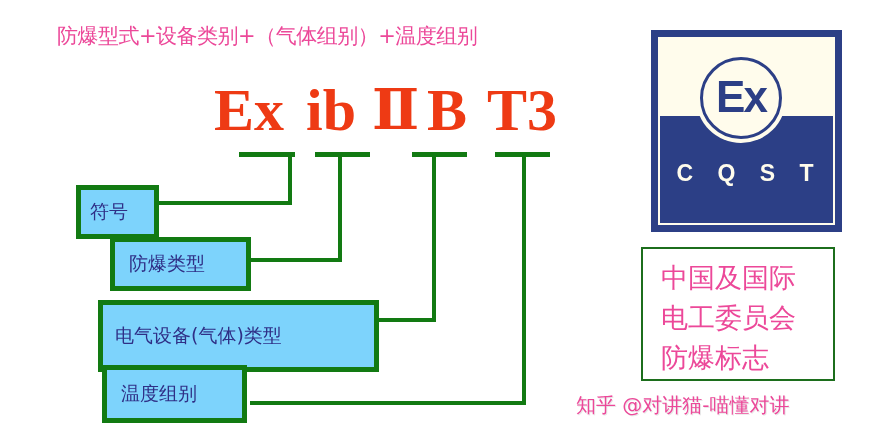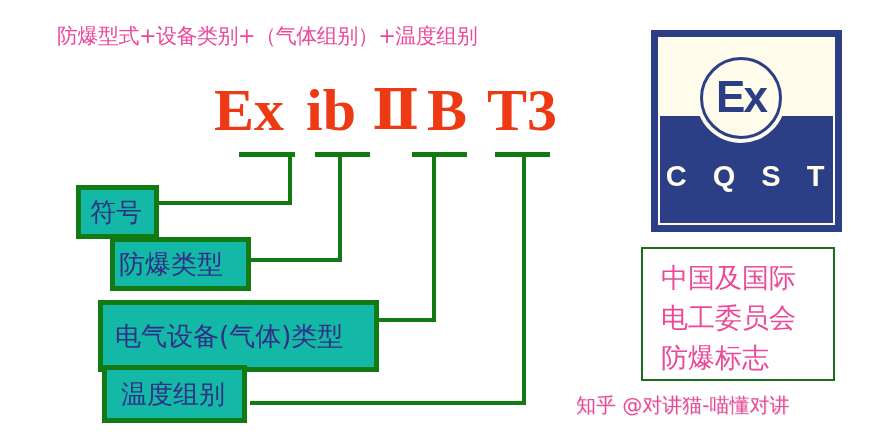--- a/index.html
+++ b/index.html
@@ -3,31 +3,31 @@
 <meta charset="utf-8">
 <style>
   html, body { margin: 0; padding: 0; background: #ffffff; }
   body { width: 870px; height: 438px; position: relative; overflow: hidden;
          font-family: "DejaVu Sans", "Liberation Sans", sans-serif; }
   .abs { position: absolute; }
   .subtitle { left: 57px; top: 22px; font-size: 21px; color: #ec4899; white-space: nowrap; letter-spacing: -0.5px; }
   .code { top: 80px; font-family: "Liberation Serif", "DejaVu Serif", serif; font-weight: bold;
           font-size: 60px; color: #ee3a14; line-height: 60px; white-space: nowrap; }
   .bar { background: #127a12; }
-  .gbox { border: 5px solid #127a12; background: #14b8a6; box-sizing: border-box;
-          color: #2f2f86; font-size: 26px; display: flex; align-items: center; white-space: nowrap; }
+  .gbox { border: 5px solid #127a12; background: #7dd3fc; box-sizing: border-box;
+          color: #2f2f86; font-size: 19px; display: flex; align-items: center; white-space: nowrap; }
   .logo { left: 651px; top: 30px; width: 191px; height: 202px; background: #2c3f86; box-sizing: border-box; }
   .logo-inner { position: absolute; left: 7px; top: 7px; right: 7px; bottom: 7px; border: 2px solid #fffcec; }
   .logo-top { position: absolute; left: 9px; top: 9px; right: 9px; height: 77px; background: #fffcec; }
   .logo-circle { position: absolute; left: 49px; top: 27px; width: 76px; height: 76px; border-radius: 50%;
                  background: #fffcec; border: 3px solid #2c3f86; box-shadow: 0 0 0 4px #fffcec; }
   .logo-ex { position: absolute; left: 0; right: 0; top: 12px; text-align: center; color: #2c3f86;
              font-family: "Liberation Sans", sans-serif; font-weight: bold; font-size: 44px; letter-spacing: -2px; }
   .logo-cqst { position: absolute; left: 0; right: 0; top: 130px; text-align: center; color: #fffcec;
-               font-family: "Liberation Sans", sans-serif; font-weight: bold; font-size: 29px; word-spacing: 12px; letter-spacing: 3px; }
+               font-family: "Liberation Sans", sans-serif; font-weight: bold; font-size: 23px; word-spacing: 12px; letter-spacing: 3px; }
   .logo-city { position: absolute; left: 0; right: 0; top: 167px; text-align: center; color: #fffcec;
                font-family: "Liberation Sans", sans-serif; font-weight: bold; font-size: 17px; word-spacing: 28px; letter-spacing: 1px; }
   .note { left: 641px; top: 247px; width: 194px; height: 134px; border: 2px solid #1c6e1c; box-sizing: border-box;
           padding: 9px 0 0 18px; font-size: 27px; line-height: 40px; color: #ec4899; }
   .note div { white-space: nowrap; }
   .watermark { left: 576px; top: 392px; font-size: 20px; color: #ec4899; white-space: nowrap;
                text-shadow: 1px 1px 0 #e8e8e8; }
 </style>
 </head>
 <body>
@@ -53,21 +53,21 @@
 
 <div class="abs bar" style="left:432px; top:152px; width:4px; height:170px;"></div>
 <div class="abs bar" style="left:378px; top:318px; width:58px; height:4px;"></div>
 
 <div class="abs bar" style="left:522px; top:152px; width:4px; height:253px;"></div>
 <div class="abs bar" style="left:250px; top:401px; width:276px; height:4px;"></div>
 
 <div class="abs gbox" style="left:76px; top:185px; width:83px; height:54px; padding-left:9px;">
   <span>符号</span>
 </div>
-<div class="abs gbox" style="left:110px; top:237px; width:141px; height:54px; padding-left:4px;">
+<div class="abs gbox" style="left:110px; top:237px; width:141px; height:54px; padding-left:14px;">
   <span>防爆类型</span>
 </div>
 <div class="abs gbox" style="left:98px; top:300px; width:281px; height:72px; padding-left:12px;">
   <span>电气设备(气体)类型</span>
 </div>
 <div class="abs gbox" style="left:102px; top:365px; width:145px; height:58px; padding-left:14px;">
   <span>温度组别</span>
 </div>
 
 <div class="abs logo">

